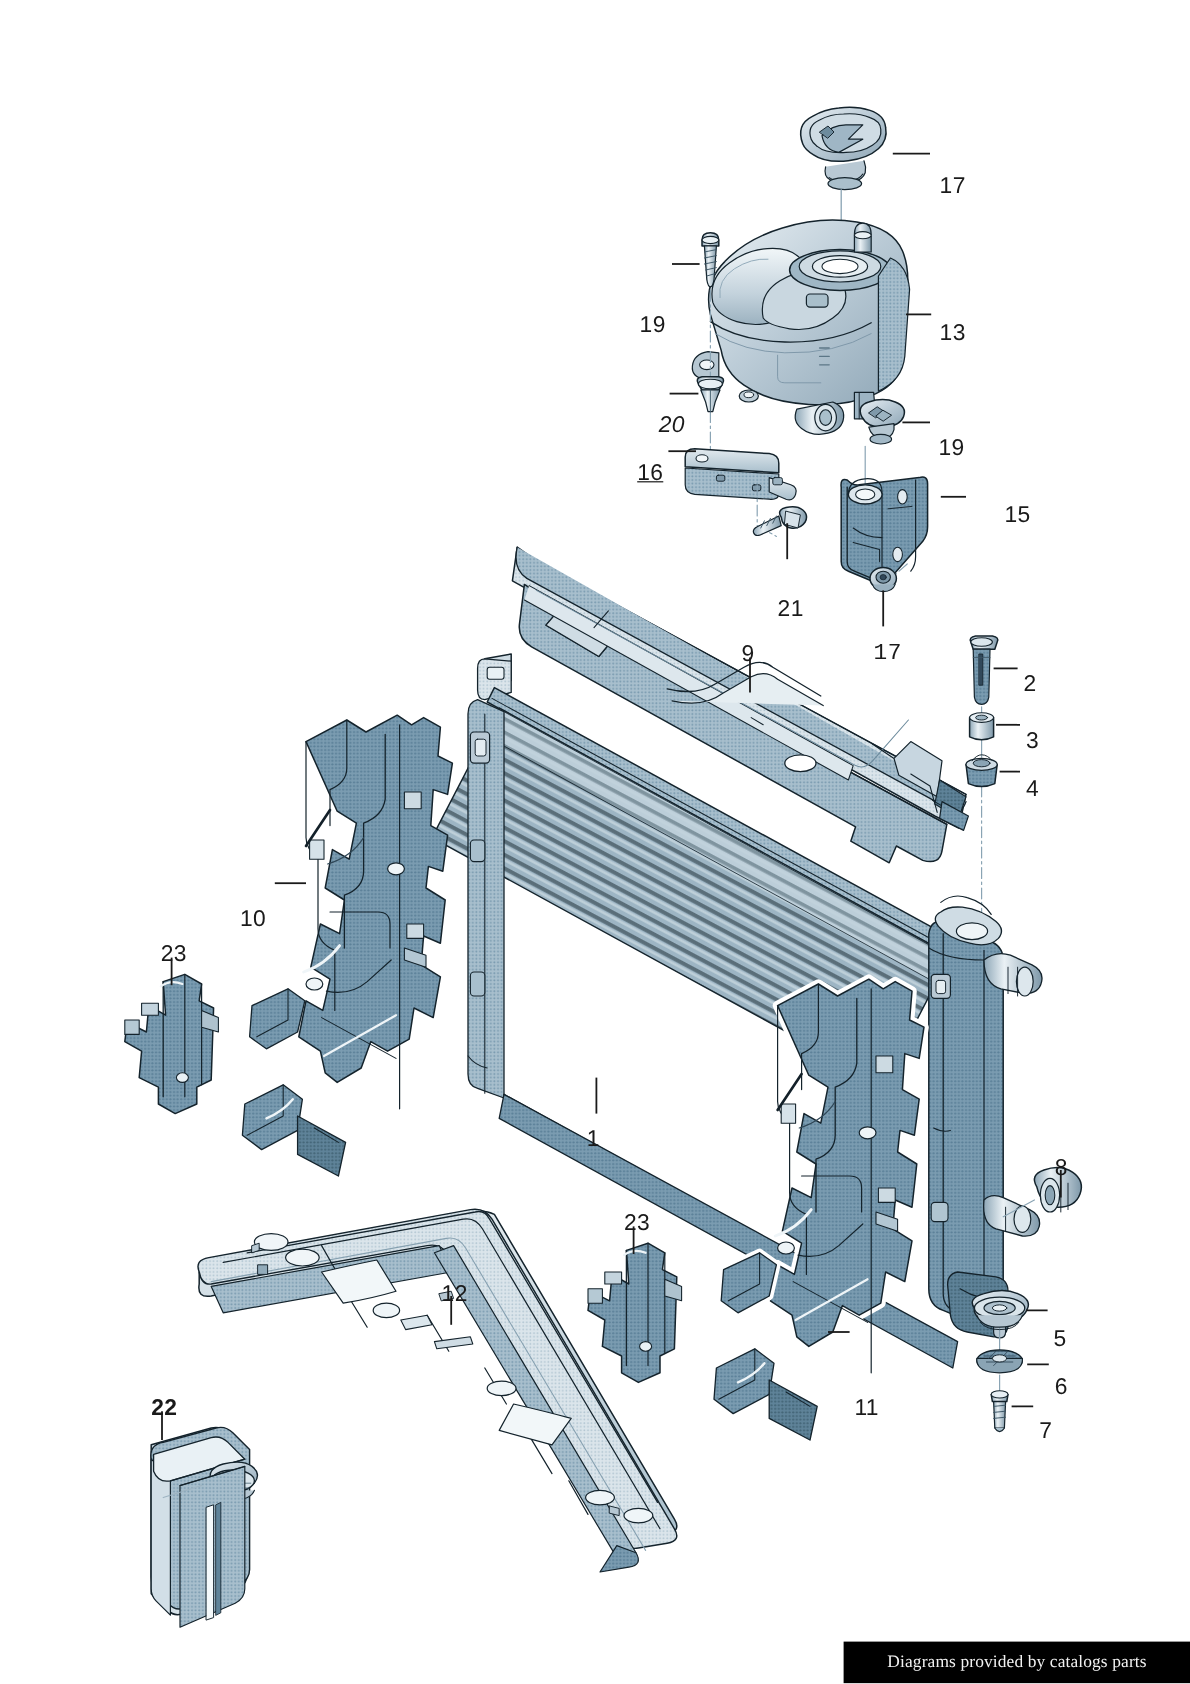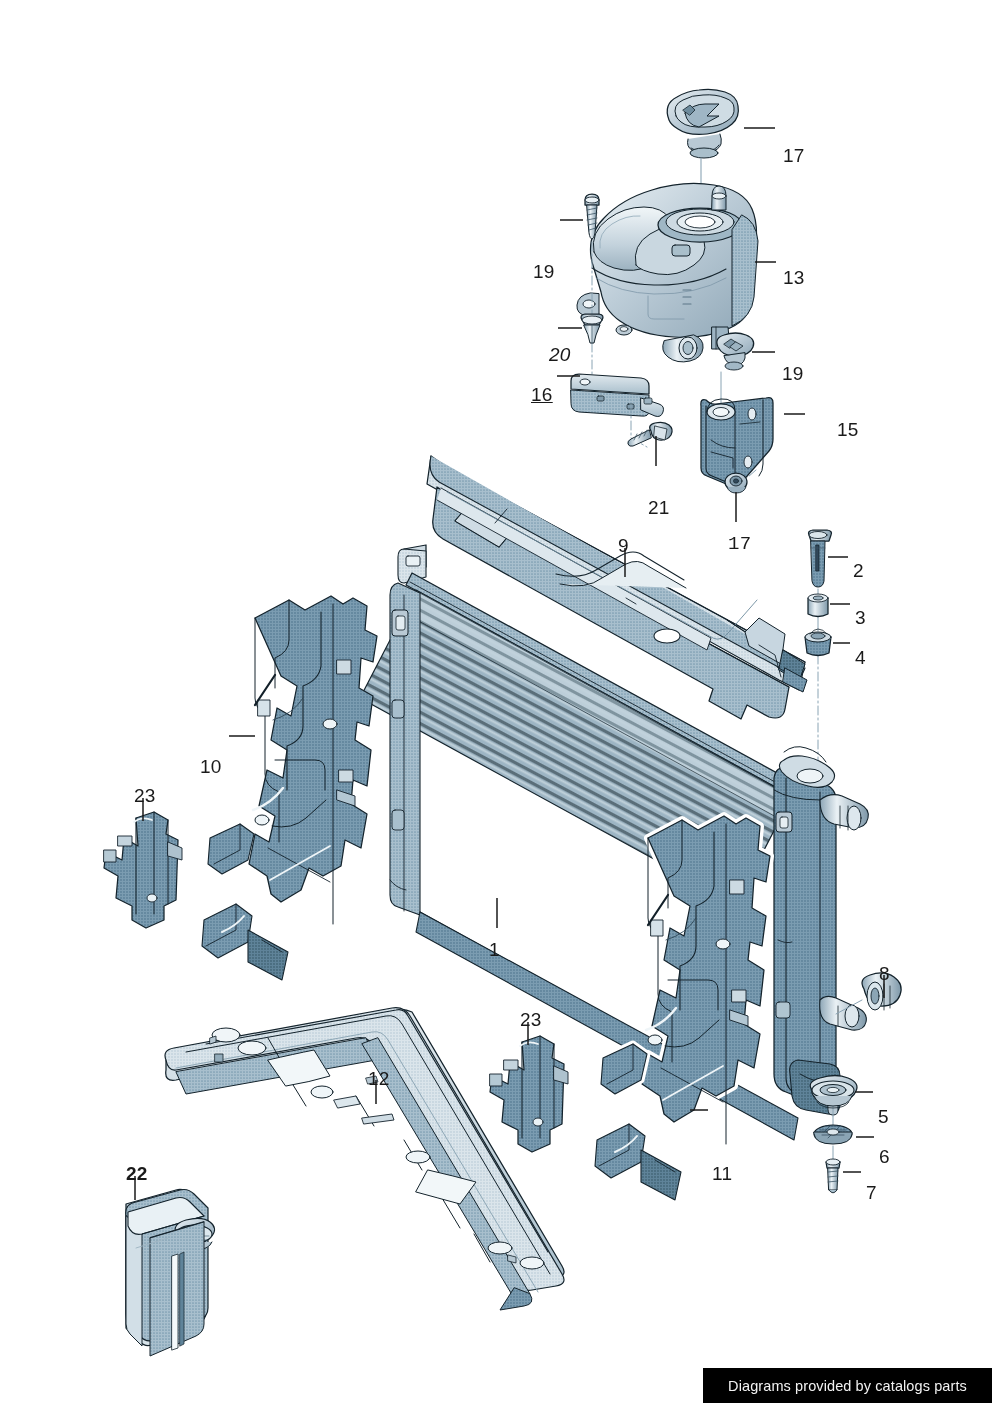--- a/index.html
+++ b/index.html
@@ -39,21 +39,21 @@
     top: 1368px;
     width: 289px;
     height: 35px;
     background: #000000;
     display: flex;
     align-items: center;
     justify-content: center;
   }
   #footer-text {
     color: #f2f2f2;
-    font-family: Liberation Sans, sans-serif;
+    font-family: Liberation Serif, serif;
     font-size: 14.5px;
     letter-spacing: 0.1px;
     white-space: nowrap;
   }
 </style>
 </head>
 <body>
 
 <div id="page">
 

